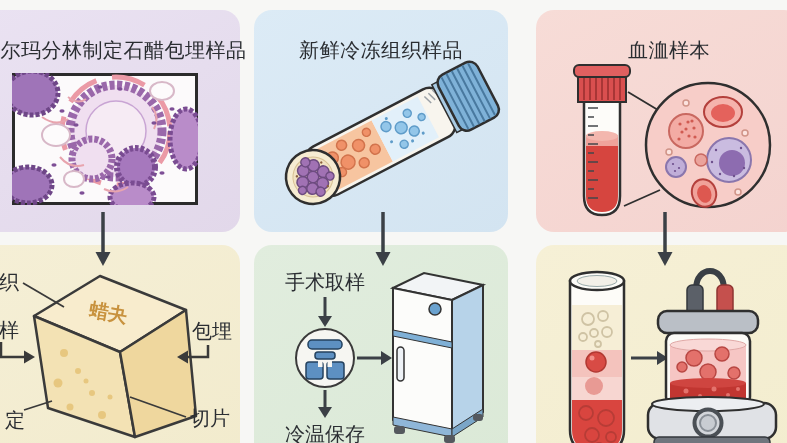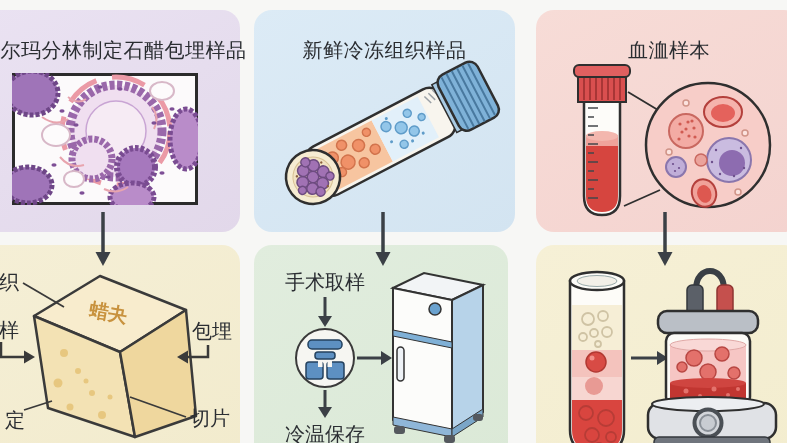--- a/index.html
+++ b/index.html
@@ -4,21 +4,21 @@
 <style>
   html,body{margin:0;padding:0;background:#ffffff;}
   .stage{
     position:relative;width:787px;height:443px;overflow:hidden;
     background:#f7f7f5;
     font-family:"Liberation Sans","DejaVu Sans",sans-serif;
     color:#2b2e33;
   }
   .panel{position:absolute;border-radius:18px;}
   .panel-tl{left:-20px;top:10px;width:260px;height:222px;background:linear-gradient(150deg,#eae2f2,#e2d8ea);}
-  .panel-tm{left:254px;top:10px;width:254px;height:222px;background:linear-gradient(150deg,#dcebf6,#d3e4f1);padding-left:7px;}
+  .panel-tm{left:254px;top:10px;width:254px;height:222px;background:linear-gradient(150deg,#dcebf6,#d3e4f1);}
   .panel-tr{left:536px;top:10px;width:266px;height:222px;background:linear-gradient(150deg,#f7dcd7,#f4d3cf);}
   .panel-bl{left:-20px;top:245px;width:260px;height:220px;background:linear-gradient(150deg,#f5efd6,#f2ebcd);}
   .panel-bm{left:254px;top:245px;width:254px;height:220px;background:linear-gradient(150deg,#e1edde,#dbe9d7);}
   .panel-br{left:536px;top:245px;width:266px;height:220px;background:linear-gradient(150deg,#f6f0d6,#f3edcf);}
   .panel-title{
     position:absolute;top:27px;left:0;right:0;text-align:center;
     font-size:20px;font-weight:500;letter-spacing:.5px;white-space:nowrap;color:#2a2d31;
   }
   svg{position:absolute;display:block;}
   svg text{font-family:"Liberation Sans","DejaVu Sans",sans-serif;fill:#2b2e33;}

